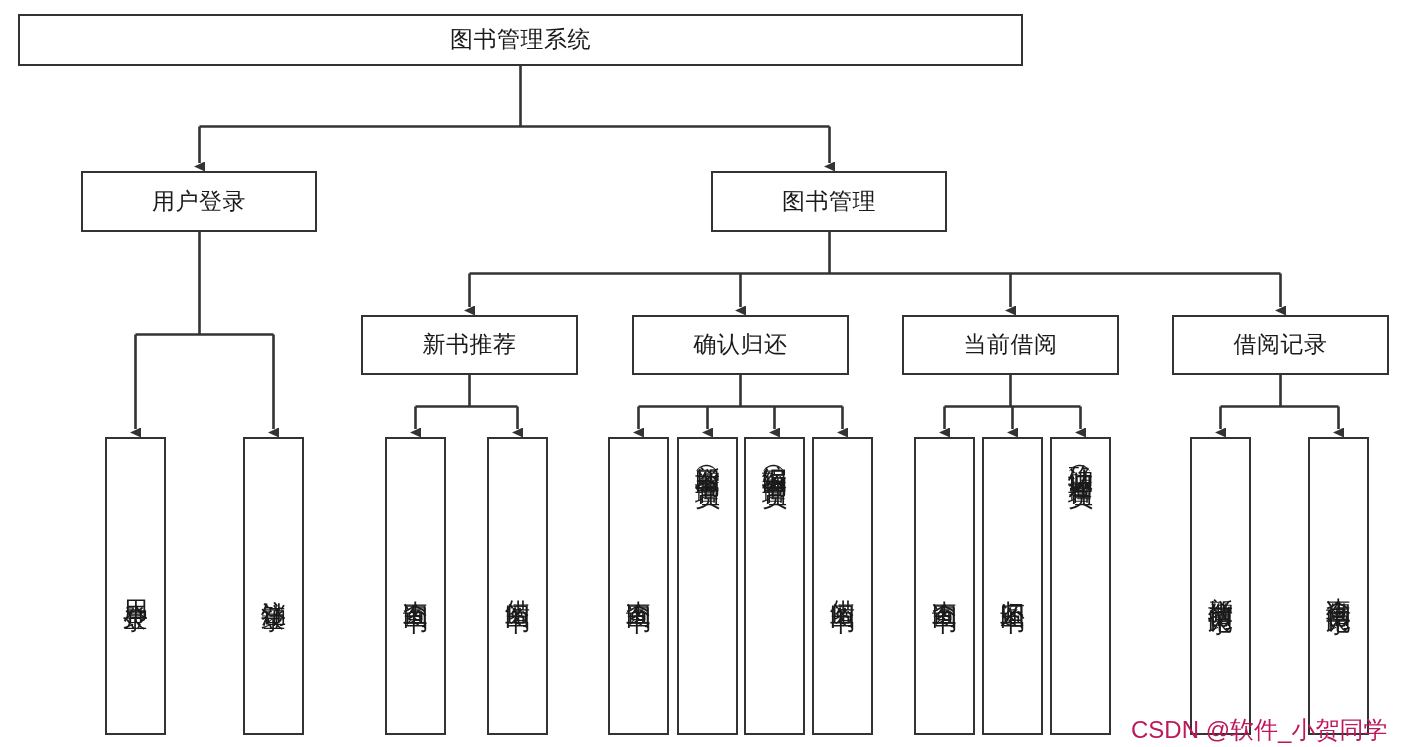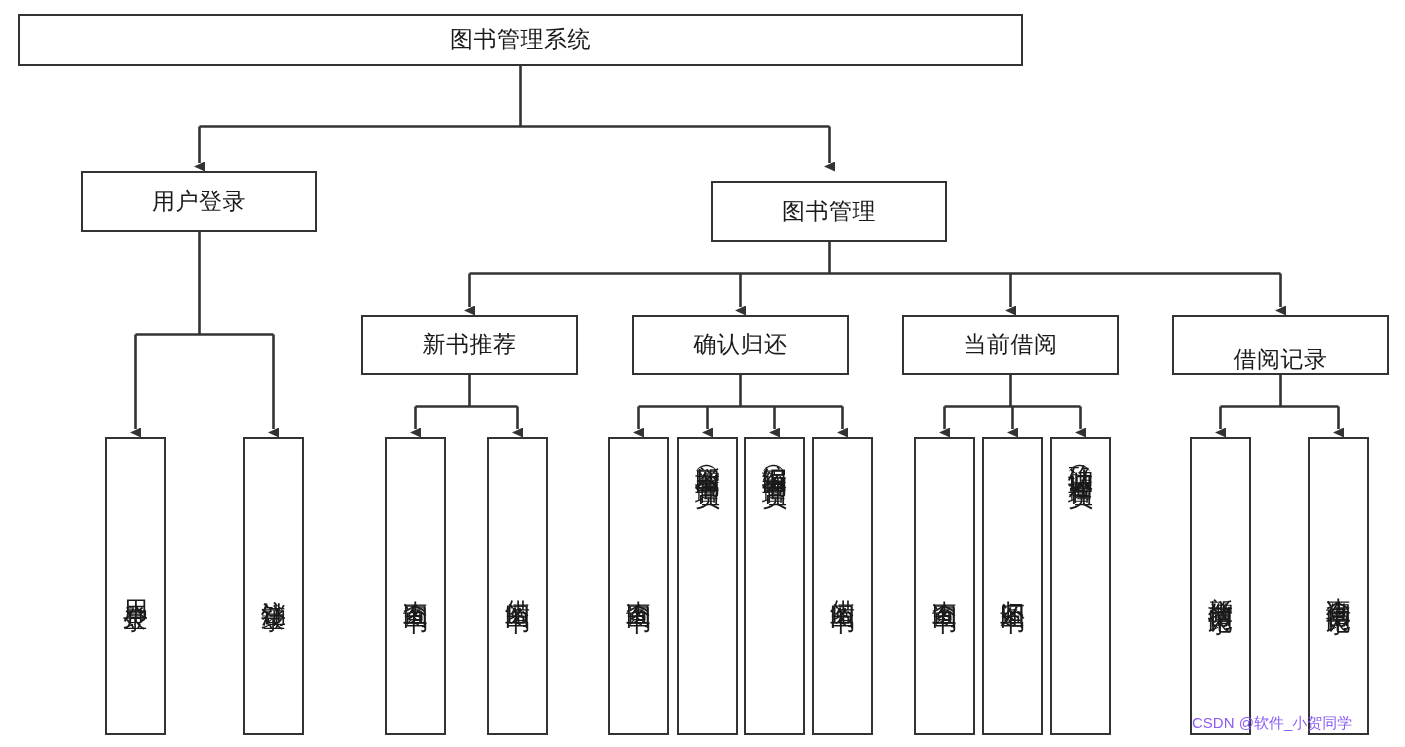--- a/index.html
+++ b/index.html
@@ -57,24 +57,24 @@
     font-size: 25px;
     letter-spacing: 3px;
     line-height: 1;
   }
   .node.vertical.centered {
     align-items: center;
     padding-top: 0;
   }
   .watermark {
     position: absolute;
-    left: 1192px;
+    left: 1131px;
     top: 714px;
-    font-size: 15px;
-    color: #8b5cf6;
+    font-size: 24px;
+    color: #be185d;
     white-space: nowrap;
     z-index: 5;
   }
 </style>
 </head>
 <body>
 
 <div id="diagram-canvas">
 
   <svg id="edge-layer" viewBox="0 0 1405 747" xmlns="http://www.w3.org/2000/svg">
@@ -129,33 +129,33 @@
     </g>
   </svg>
 
   <div id="node-layer">
       <div class="node horizontal" style="left: 18px; top: 14px; width: 1005px; height: 52px;">
         <span class="node-label">图书管理系统</span>
       </div>
       <div class="node horizontal" style="left: 81px; top: 171px; width: 236px; height: 61px;">
         <span class="node-label">用户登录</span>
       </div>
-      <div class="node horizontal" style="left: 711px; top: 181px; width: 236px; height: 61px;">
+      <div class="node horizontal" style="left: 711px; top: 171px; width: 236px; height: 61px;">
         <span class="node-label">图书管理</span>
       </div>
       <div class="node horizontal" style="left: 361px; top: 315px; width: 217px; height: 60px;">
         <span class="node-label">新书推荐</span>
       </div>
       <div class="node horizontal" style="left: 632px; top: 315px; width: 217px; height: 60px;">
         <span class="node-label">确认归还</span>
       </div>
       <div class="node horizontal" style="left: 902px; top: 315px; width: 217px; height: 60px; justify-content: center;">
         <span class="node-label">当前借阅</span>
       </div>
-      <div class="node horizontal" style="left: 1172px; top: 315px; width: 217px; height: 60px; align-items: flex-end;">
+      <div class="node horizontal" style="left: 1172px; top: 315px; width: 217px; height: 60px;">
         <span class="node-label">借阅记录</span>
       </div>
       <div class="node vertical centered" style="left: 105px; top: 437px; width: 61px; height: 298px;">
         <span class="node-label">用户登录</span>
       </div>
       <div class="node vertical centered" style="left: 243px; top: 437px; width: 61px; height: 298px;">
         <span class="node-label">注销登录</span>
       </div>
       <div class="node vertical centered" style="left: 385px; top: 437px; width: 61px; height: 298px;">
         <span class="node-label">查询图书</span>

